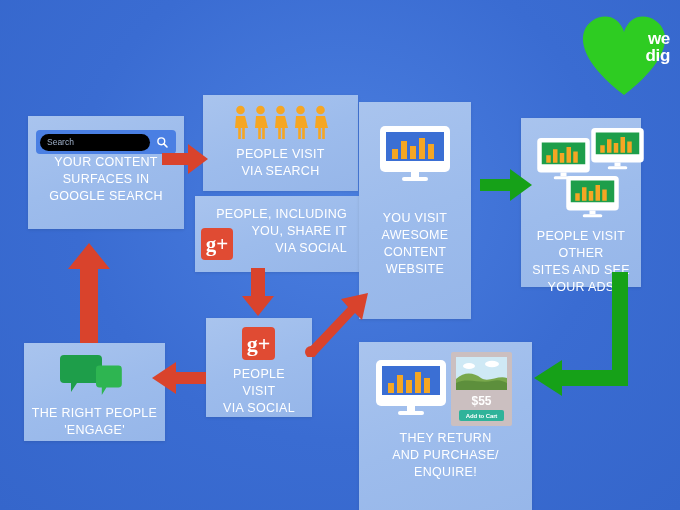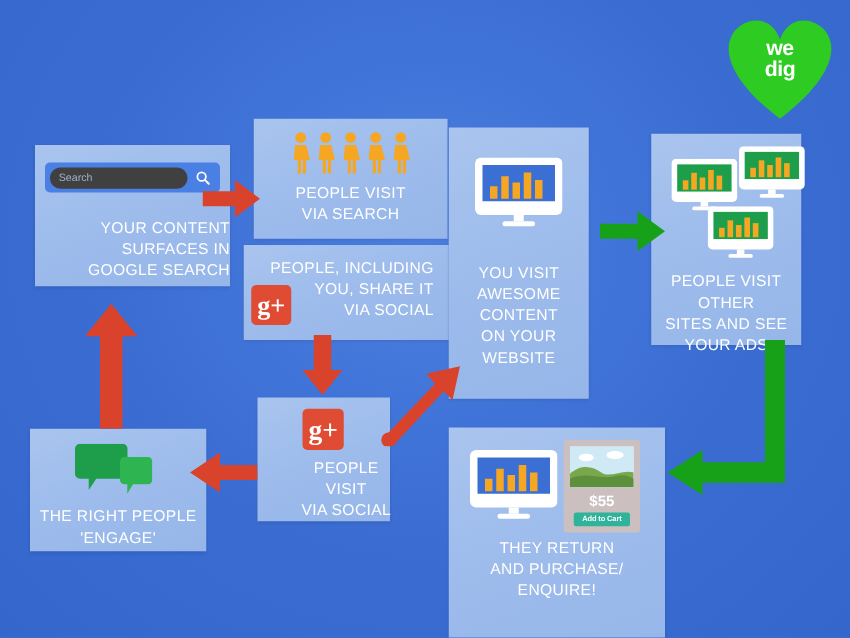--- a/index.html
+++ b/index.html
@@ -17,41 +17,41 @@
   .title{
     position:absolute;left:110px;top:32px;width:450px;
     color:#ffffff;font-size:26px;font-weight:bold;letter-spacing:.4px;
     text-align:center;line-height:30px;
     text-shadow:0 1px 2px rgba(0,0,0,.18);
   }
   
   .logo{position:absolute;left:578px;top:10px;width:92px;height:88px;}
   .logo svg{display:block;}
   .logo .lg-text{
-    position:absolute;left:0;top:20px;width:92px;text-align:center;
+    position:absolute;left:0;top:20px;width:92px;text-align:right;
     color:#ffffff;font-weight:bold;font-size:17px;line-height:17px;
     letter-spacing:-.3px;
   }
 
   
   .panel{
     position:absolute;
     background:linear-gradient(160deg,#a9c4ee 0%,#9dbcec 50%,#96b6e9 100%);
     box-shadow:0 1px 3px rgba(0,0,0,.10);
   }
   .ptext{
     position:absolute;left:0;width:100%;
     text-align:center;color:#ffffff;
     font-size:12.5px;line-height:17px;letter-spacing:.3px;
   }
 
   
   .searchwrap{position:absolute;left:8px;top:14px;width:140px;height:24px;
     background:#4a7fe3;border-radius:4px;display:flex;align-items:center;padding:0 4px;box-sizing:border-box;}
-  .searchbox{flex:1;height:17px;background:#404040;border-radius:9px;
+  .searchbox{flex:1;height:17px;background:#000000;border-radius:9px;
     display:flex;align-items:center;padding-left:7px;box-sizing:border-box;}
   .searchbox span{color:#9fb0c9;font-size:8.5px;}
   .searchbtn{width:19px;height:19px;margin-left:3px;background:#4a7fe3;border-radius:4px;
     display:flex;align-items:center;justify-content:center;}
 
   
   .people{position:absolute;left:0;top:10px;width:100%;display:flex;justify-content:center;gap:3px;}
 
   
   .gplus{background:#e04b33;border-radius:4px;display:flex;align-items:center;justify-content:center;
@@ -94,21 +94,21 @@
       <div class="searchbox">
         <span>Search</span>
       </div>
       <div class="searchbtn">
         <svg width="13" height="13" viewBox="0 0 13 13">
             <circle cx="5.3" cy="5.3" r="3.4" fill="none" stroke="#fff" stroke-width="1.4"></circle>
             <line x1="7.9" y1="7.9" x2="11" y2="11" stroke="#fff" stroke-width="1.6" stroke-linecap="round"></line>
           </svg>
       </div>
     </div>
-    <div class="ptext" style="top:58px;text-align:right;">
+    <div class="ptext" style="top:38px;">
       <div>YOUR CONTENT</div>
       <div>SURFACES IN</div>
       <div>GOOGLE SEARCH</div>
     </div>
   </div>
 
   <div class="panel" style="left:203px;top:95px;width:155px;height:96px;">
     <div class="people">
       <svg width="17" height="34" viewBox="0 0 17 34">
           <circle cx="8.5" cy="5" r="4.3" fill="#f5a623"></circle>
@@ -155,26 +155,25 @@
       <rect x="30" y="20" width="6" height="13" fill="#f5a623"></rect>
       <rect x="39" y="12" width="6" height="21" fill="#f5a623"></rect>
       <rect x="48" y="18" width="6" height="15" fill="#f5a623"></rect>
       <rect x="31" y="46" width="8" height="5" fill="#ffffff"></rect>
       <rect x="22" y="51" width="26" height="4" rx="2" fill="#ffffff"></rect>
     </svg>
     <div class="ptext" style="top:108px;">
       <div>YOU VISIT</div>
       <div>AWESOME</div>
       <div>CONTENT</div>
-      <div>ON YOUR</div>
       <div>WEBSITE</div>
     </div>
   </div>
 
-  <div class="panel" style="left:521px;top:107px;width:120px;height:169px;">
+  <div class="panel" style="left:521px;top:118px;width:120px;height:169px;">
     <svg class="mon" style="left:16px;top:20px;" width="53" height="42" viewBox="0 0 70 56">
       <rect x="0" y="0" width="70" height="46" rx="5" fill="#ffffff"></rect>
       <rect x="6" y="6" width="58" height="29" fill="#1e9e4a"></rect>
       <rect x="12" y="23" width="6" height="10" fill="#f5a623"></rect>
       <rect x="21" y="15" width="6" height="18" fill="#f5a623"></rect>
       <rect x="30" y="20" width="6" height="13" fill="#f5a623"></rect>
       <rect x="39" y="12" width="6" height="21" fill="#f5a623"></rect>
       <rect x="48" y="18" width="6" height="15" fill="#f5a623"></rect>
       <rect x="31" y="46" width="8" height="5" fill="#ffffff"></rect>
       <rect x="22" y="51" width="26" height="4" rx="2" fill="#ffffff"></rect>
@@ -203,21 +202,21 @@
     </svg>
     <div class="ptext" style="top:110px;">
       <div>PEOPLE VISIT OTHER</div>
       <div>SITES AND SEE</div>
       <div>YOUR ADS</div>
     </div>
   </div>
 
   <div class="panel" style="left:206px;top:318px;width:106px;height:99px;">
     <div class="gplus" style="position:absolute;left:36px;top:9px;width:33px;height:33px;font-size:22px;">g+</div>
-    <div class="ptext" style="top:48px;padding-left:18px;">
+    <div class="ptext" style="top:48px;">
       <div>PEOPLE</div>
       <div>VISIT</div>
       <div>VIA SOCIAL</div>
     </div>
   </div>
 
   <div class="panel" style="left:359px;top:342px;width:173px;height:182px;">
     <svg class="mon" style="left:17px;top:18px;" width="70" height="56" viewBox="0 0 70 56">
       <rect x="0" y="0" width="70" height="46" rx="5" fill="#ffffff"></rect>
       <rect x="6" y="6" width="58" height="29" fill="#3b6fd4"></rect>

